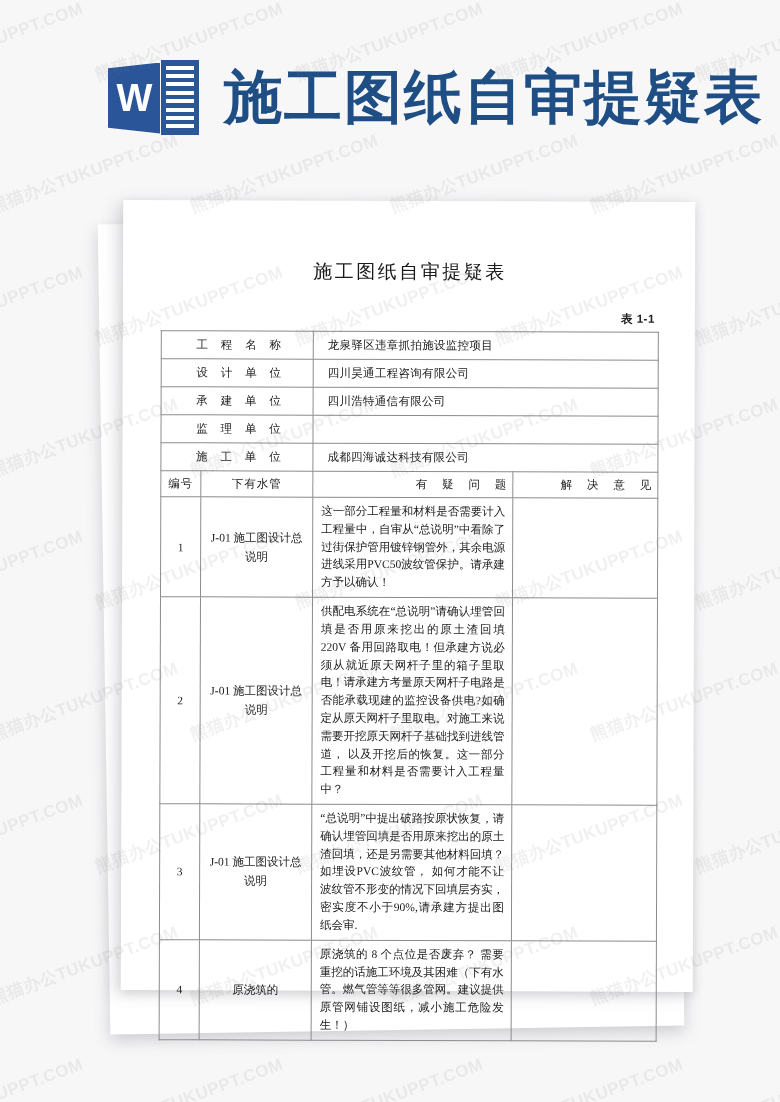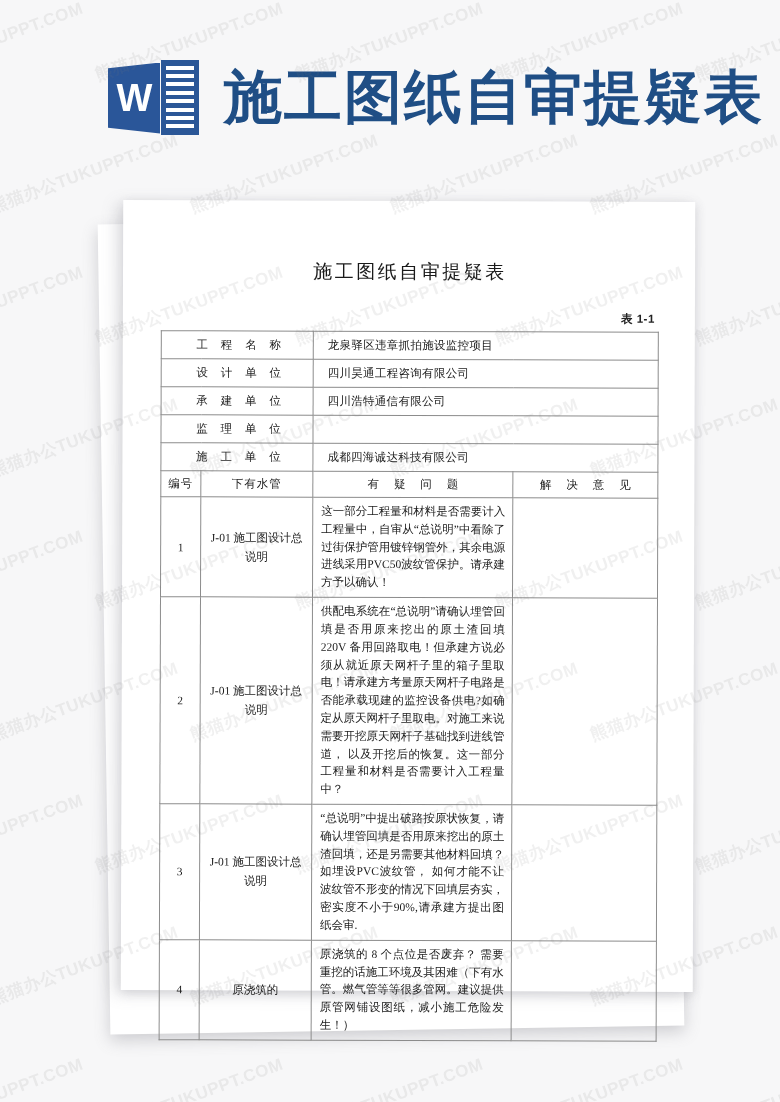--- a/index.html
+++ b/index.html
@@ -197,21 +197,21 @@
   .col-prob { width: 200px; }
   .col-sol  { width: auto; }
 
   .th-cell {
     text-align: center;
     padding: 5px 0;
     font-size: 12px;
     letter-spacing: 1px;
     border-radius: 8px;
   }
-  .th-cell.spaced { letter-spacing: 6px; padding-left: 6px; }
+  .th-cell.spaced { letter-spacing: 6px; padding-left: 6px; text-align: right; }
 
   .cell-no {
     text-align: center;
     font-family: "Liberation Sans", sans-serif;
     font-size: 12px;
     font-weight: normal;
   }
   .cell-name {
     text-align: center;
     padding: 6px 7px;

